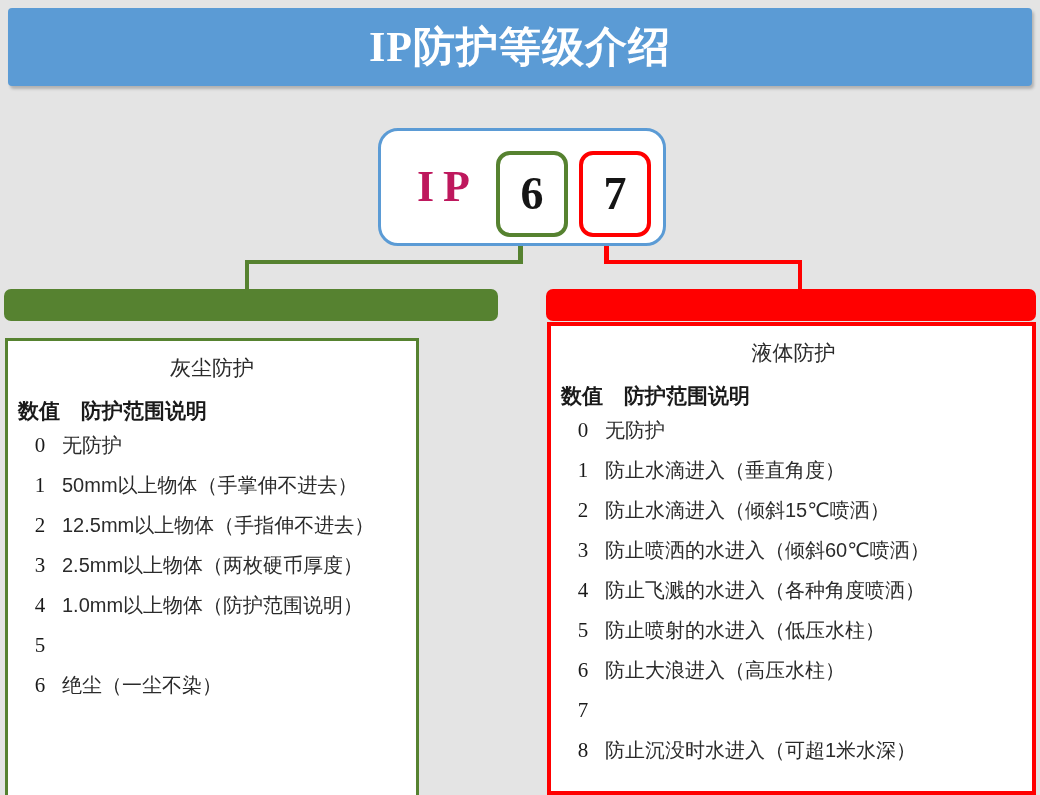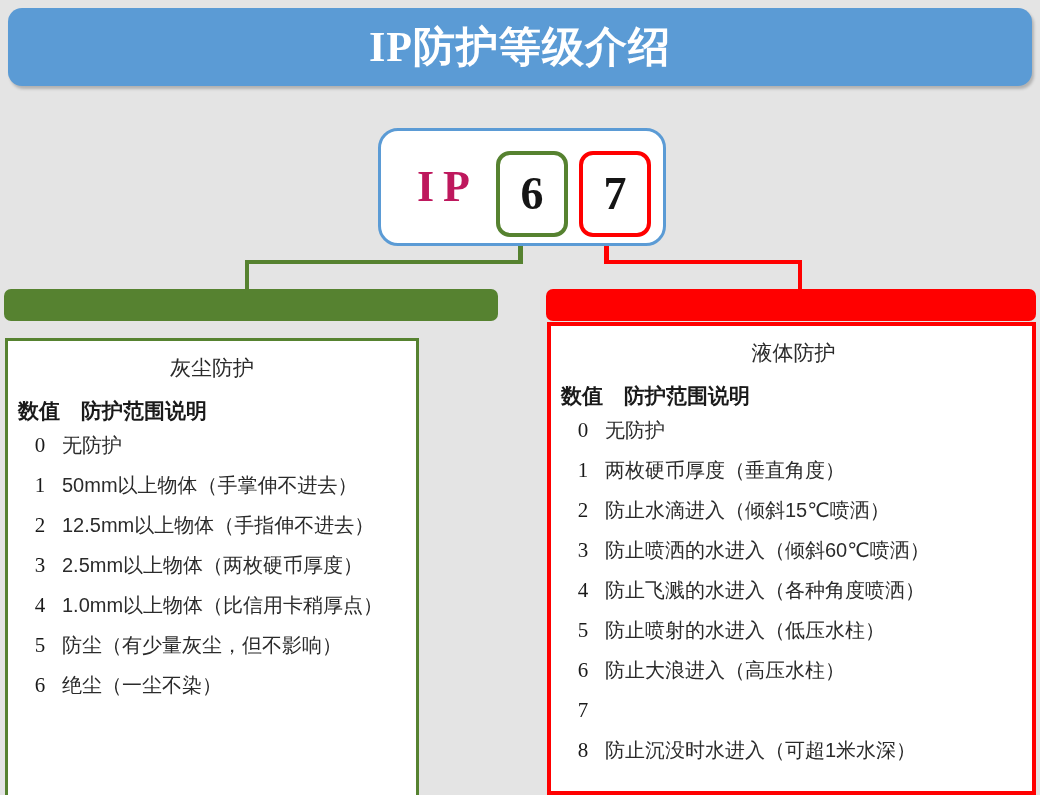--- a/index.html
+++ b/index.html
@@ -20,21 +20,21 @@
   }
 
   
   .title-bar {
     position: absolute;
     left: 8px;
     top: 8px;
     width: 1024px;
     height: 78px;
     background: #5b9bd5;
-    border-radius: 14px;
+    border-radius: 4px;
     box-shadow: 2px 3px 3px rgba(0,0,0,0.22);
     display: flex;
     align-items: center;
     justify-content: center;
     text-align: right;
   }
   .title-text {
     color: #ffffff;
     font-family: "Liberation Serif", "DejaVu Serif", serif;
     font-weight: bold;
@@ -221,45 +221,44 @@
       <div class="row">
         <div class="row-num">2</div>
         <div class="row-desc">12.5mm以上物体（手指伸不进去）</div>
       </div>
       <div class="row">
         <div class="row-num">3</div>
         <div class="row-desc">2.5mm以上物体（两枚硬币厚度）</div>
       </div>
       <div class="row">
         <div class="row-num">4</div>
-        <div class="row-desc">1.0mm以上物体（比信用卡稍厚点）</div>
+        <div class="row-desc">1.0mm以上物体（防护范围说明）</div>
       </div>
       <div class="row">
         <div class="row-num">5</div>
-        <div class="row-desc">防尘（有少量灰尘，但不影响）</div>
       </div>
       <div class="row">
         <div class="row-num">6</div>
         <div class="row-desc">绝尘（一尘不染）</div>
       </div>
     </div>
   </div>
 
   <div class="panel-head head-red" id="panel-liquids-head"></div>
   <div class="panel-body body-red" id="panel-liquids-body">
     <div class="panel-title">液体防护</div>
     <div class="col-head">数值　防护范围说明</div>
     <div class="rows">
       <div class="row">
         <div class="row-num">0</div>
         <div class="row-desc">无防护</div>
       </div>
       <div class="row">
         <div class="row-num">1</div>
-        <div class="row-desc">两枚硬币厚度（垂直角度）</div>
+        <div class="row-desc">防止水滴进入（垂直角度）</div>
       </div>
       <div class="row">
         <div class="row-num">2</div>
         <div class="row-desc">防止水滴进入（倾斜15℃喷洒）</div>
       </div>
       <div class="row">
         <div class="row-num">3</div>
         <div class="row-desc">防止喷洒的水进入（倾斜60℃喷洒）</div>
       </div>
       <div class="row">

